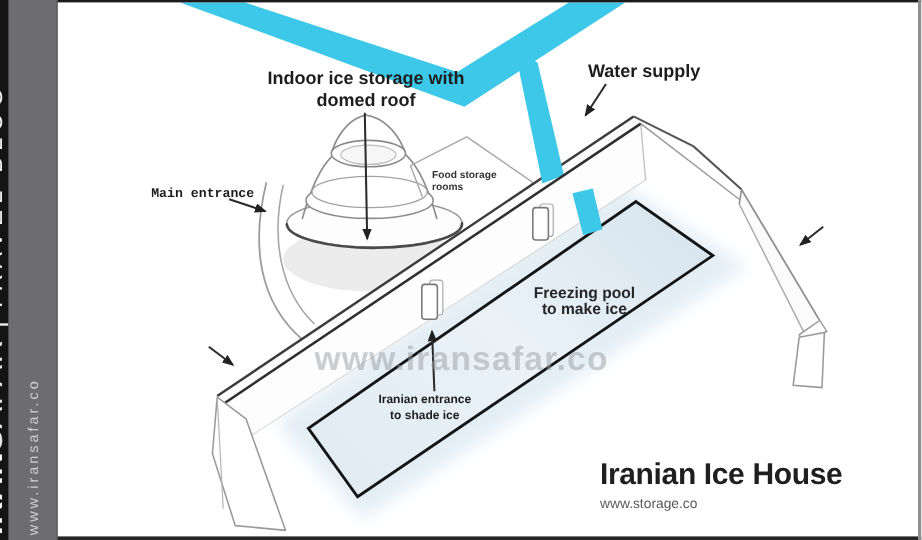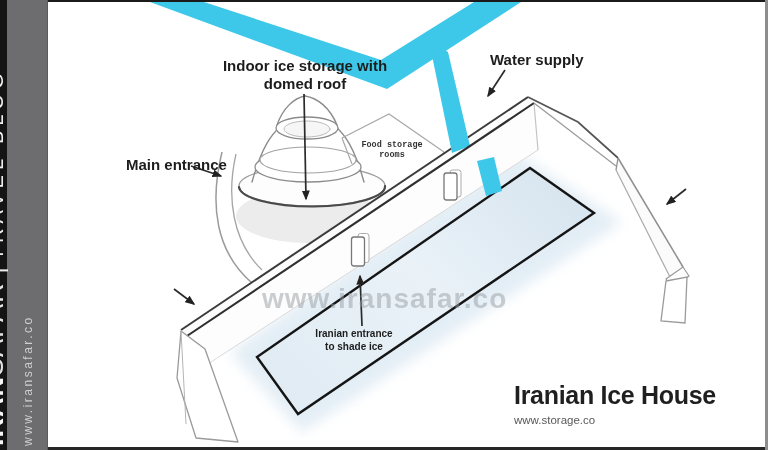--- a/index.html
+++ b/index.html
@@ -25,28 +25,28 @@
   
   .draw{position:absolute;left:0;top:0;z-index:10;}
   
   .watermark{position:absolute;left:262px;top:283px;z-index:20;font-size:28px;font-weight:700;
              color:rgba(152,158,163,0.5);letter-spacing:1px;}
   
   .lbl{position:absolute;z-index:30;color:#1d1d1d;font-weight:700;}
   .lbl span{display:block;}
   .lbl-dome{left:216px;top:57px;width:178px;text-align:center;font-size:15px;line-height:18px;}
   .lbl-water{left:462px;top:51px;font-size:15px;margin-left:28px;}
-  .lbl-main-entrance{left:126px;top:156px;font-size:15px;}
-  .lbl-food{left:360px;top:140px;width:64px;text-align:center;font-size:8.5px;line-height:10px;
-            font-weight:600;color:#333;font-family:Liberation Mono, monospace;}
+  .lbl-main-entrance{left:126px;top:156px;font-size:11px;font-family:Liberation Mono, monospace;}
+  .lbl-food{left:360px;top:140px;width:64px;text-align:left;font-size:8.5px;line-height:10px;
+            font-weight:600;color:#333;}
   .lbl-side-wall{left:649px;top:165px;font-size:14px;}
   .lbl-pool{left:444px;top:237px;width:86px;text-align:center;font-size:13px;line-height:13.5px;color:#262626;}
   .lbl-main-wall{left:100px;top:272px;font-size:14.5px;}
   .lbl-north{left:309px;top:328px;width:90px;text-align:center;font-size:10px;line-height:12.5px;}
-  .title-block{position:absolute;left:514px;top:381px;z-index:30;}
+  .title-block{position:absolute;left:500px;top:381px;z-index:30;}
   .main-title{font-size:25px;font-weight:700;color:#1f1f1f;letter-spacing:-0.3px;}
   .main-site{font-size:11.5px;font-weight:400;color:#595959;margin-top:4px;}
 </style>
 </head>
 <body>
 
 <div class="stage">
 
   <svg class="draw" width="768" height="450" viewBox="0 0 768 450">
     <defs>
@@ -141,20 +141,24 @@
   <div class="lbl lbl-dome">
     <span>Indoor ice storage with</span>
     <span>domed roof</span>
   </div>
   <div class="lbl lbl-water">Water supply</div>
   <div class="lbl lbl-main-entrance">Main entrance</div>
   <div class="lbl lbl-food">
     <span>Food storage</span>
     <span>rooms</span>
   </div>
+  <div class="lbl lbl-pool">
+    <span>Freezing pool</span>
+    <span>to make ice</span>
+  </div>
   <div class="lbl lbl-north">
     <span>Iranian entrance</span>
     <span>to shade ice</span>
   </div>
 
   <div class="title-block">
     <div class="main-title">Iranian Ice House</div>
     <div class="main-site">www.storage.co</div>
   </div>
 

